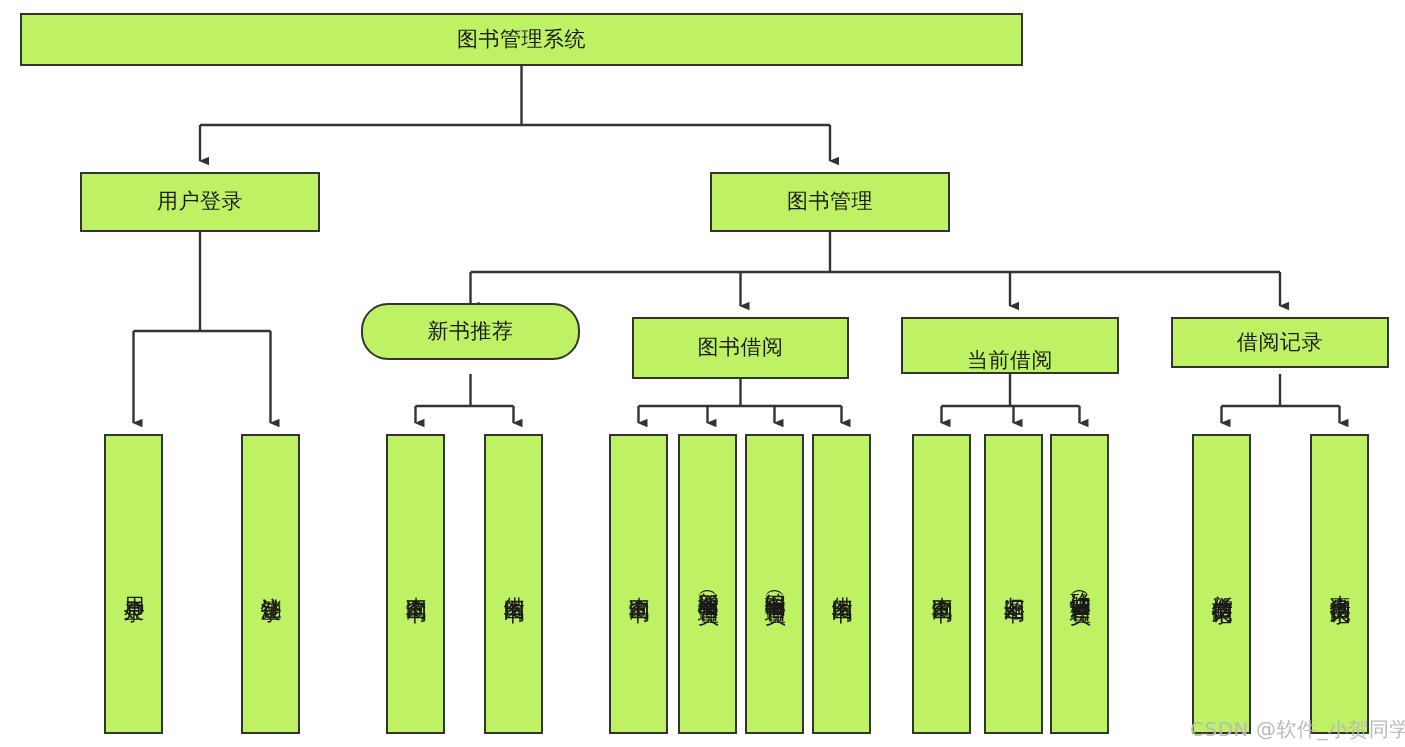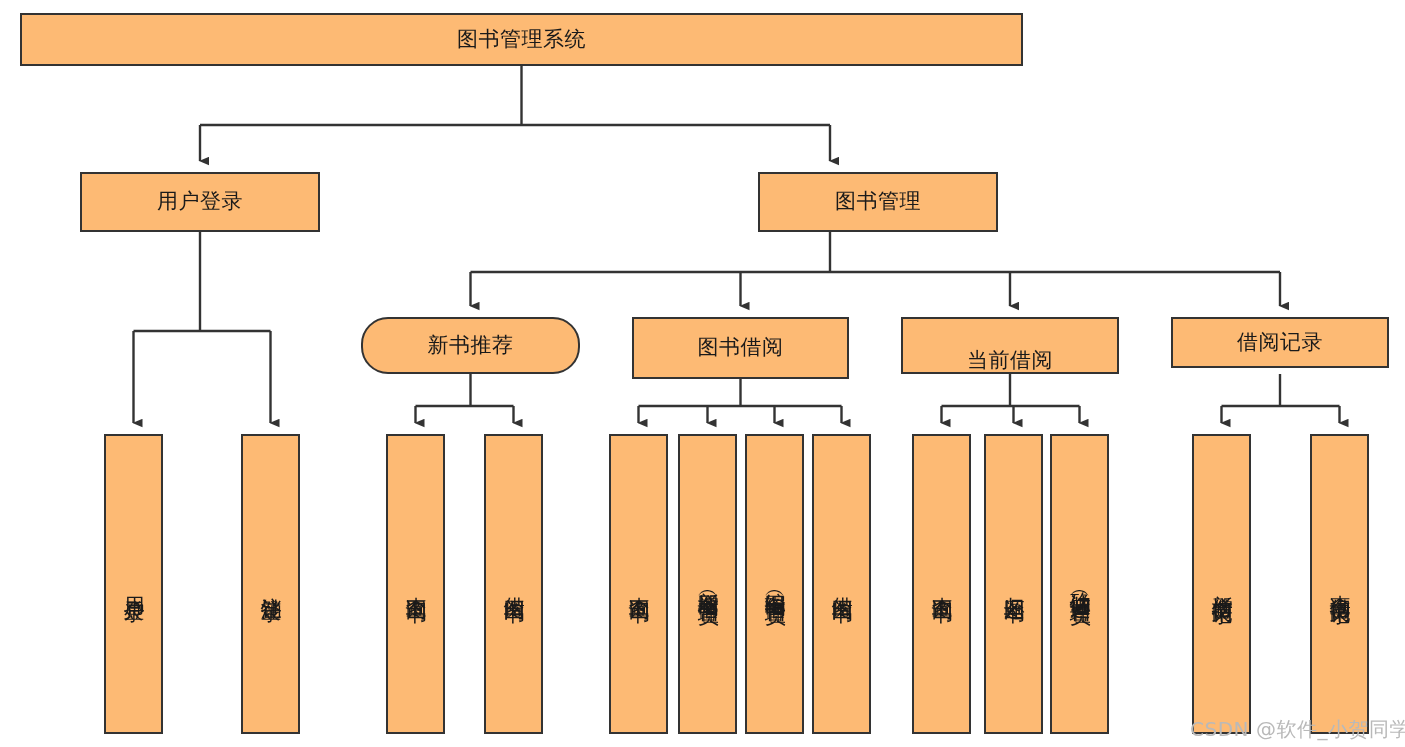--- a/index.html
+++ b/index.html
@@ -22,21 +22,21 @@
   svg#tree-svg {
     position: absolute;
     top: 0;
     left: 0;
     width: 1405px;
     height: 747px;
   }
   .node-box {
     position: absolute;
     box-sizing: border-box;
-    background: #fdba74;
+    background: #bef264;
     border: 2px solid #333333;
     display: flex;
     align-items: center;
     justify-content: center;
     overflow: hidden;
   }
   .node-label-h {
     font-size: 21px;
     color: #1a1a1a;
     line-height: 1.1;
@@ -114,24 +114,24 @@
       </g>
   </svg>
 
   <div id="nodes-layer">
       <div class="node-box" style="left: 20px; top: 13px; width: 1003px; height: 53px;">
         <span class="node-label-h">图书管理系统</span>
       </div>
       <div class="node-box" style="left: 80px; top: 172px; width: 240px; height: 60px;">
         <span class="node-label-h">用户登录</span>
       </div>
-      <div class="node-box" style="left: 710px; top: 172px; width: 240px; height: 60px; margin-left: 48px;">
+      <div class="node-box" style="left: 710px; top: 172px; width: 240px; height: 60px;">
         <span class="node-label-h">图书管理</span>
       </div>
-      <div class="node-box" style="left: 361px; top: 317px; width: 219px; height: 57px; border-radius: 27px;">
+      <div class="node-box" style="left: 361px; top: 303px; width: 219px; height: 57px; border-radius: 27px;">
         <span class="node-label-h">新书推荐</span>
       </div>
       <div class="node-box" style="left: 632px; top: 317px; width: 217px; height: 62px;">
         <span class="node-label-h">图书借阅</span>
       </div>
       <div class="node-box" style="left: 901px; top: 317px; width: 218px; height: 57px; align-items: flex-end;">
         <span class="node-label-h">当前借阅</span>
       </div>
       <div class="node-box" style="left: 1171px; top: 317px; width: 218px; height: 51px;">
         <span class="node-label-h">借阅记录</span>

